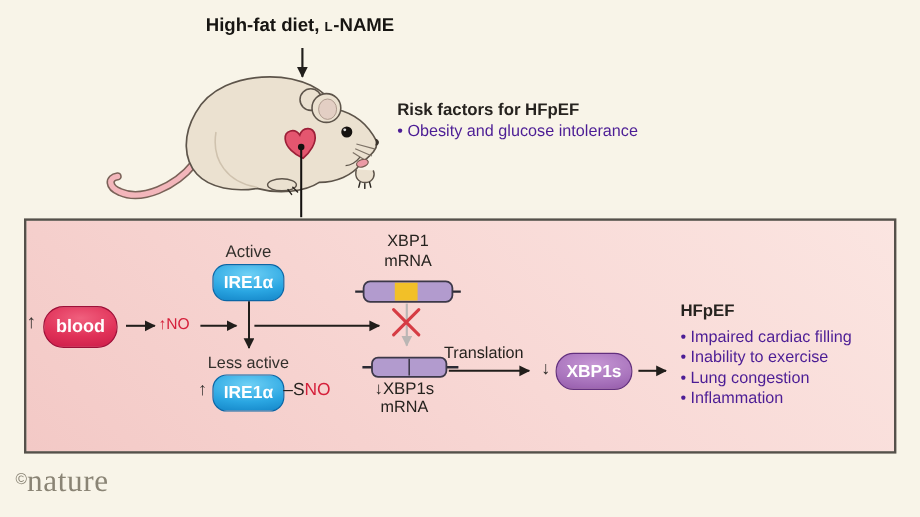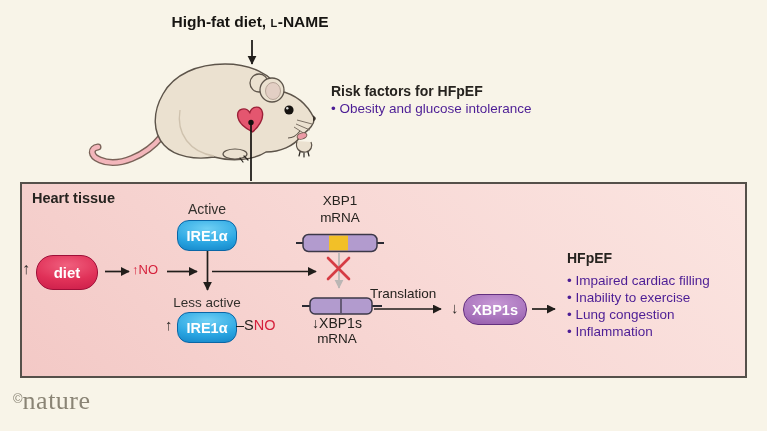--- a/index.html
+++ b/index.html
@@ -142,25 +142,24 @@
 
   <div class="abs txt title center">
     <span>High-fat diet, </span><span class="sc">L</span><span>-NAME</span>
   </div>
 
   <div class="abs txt lbl risk-head">Risk factors for HFpEF</div>
   <ul class="abs txt dots risk-list">
     <li>Obesity and glucose intolerance</li>
   </ul>
 
-  <div class="abs txt lbl ht-label">Heart tissue</div>
 
   <div class="abs txt up-inos">↑</div>
   <div class="abs pill pill-inos">
-    <span>diet</span>
+    <span>blood</span>
   </div>
 
   <div class="abs txt lbl no-lbl red">↑NO</div>
 
   <div class="abs txt lbl active-lbl center">Active</div>
   <div class="abs pill pill-blue pill-ire-active">
     <span>IRE1α</span>
   </div>
 
   <div class="abs txt lbl lessactive-lbl center">Less active</div>

